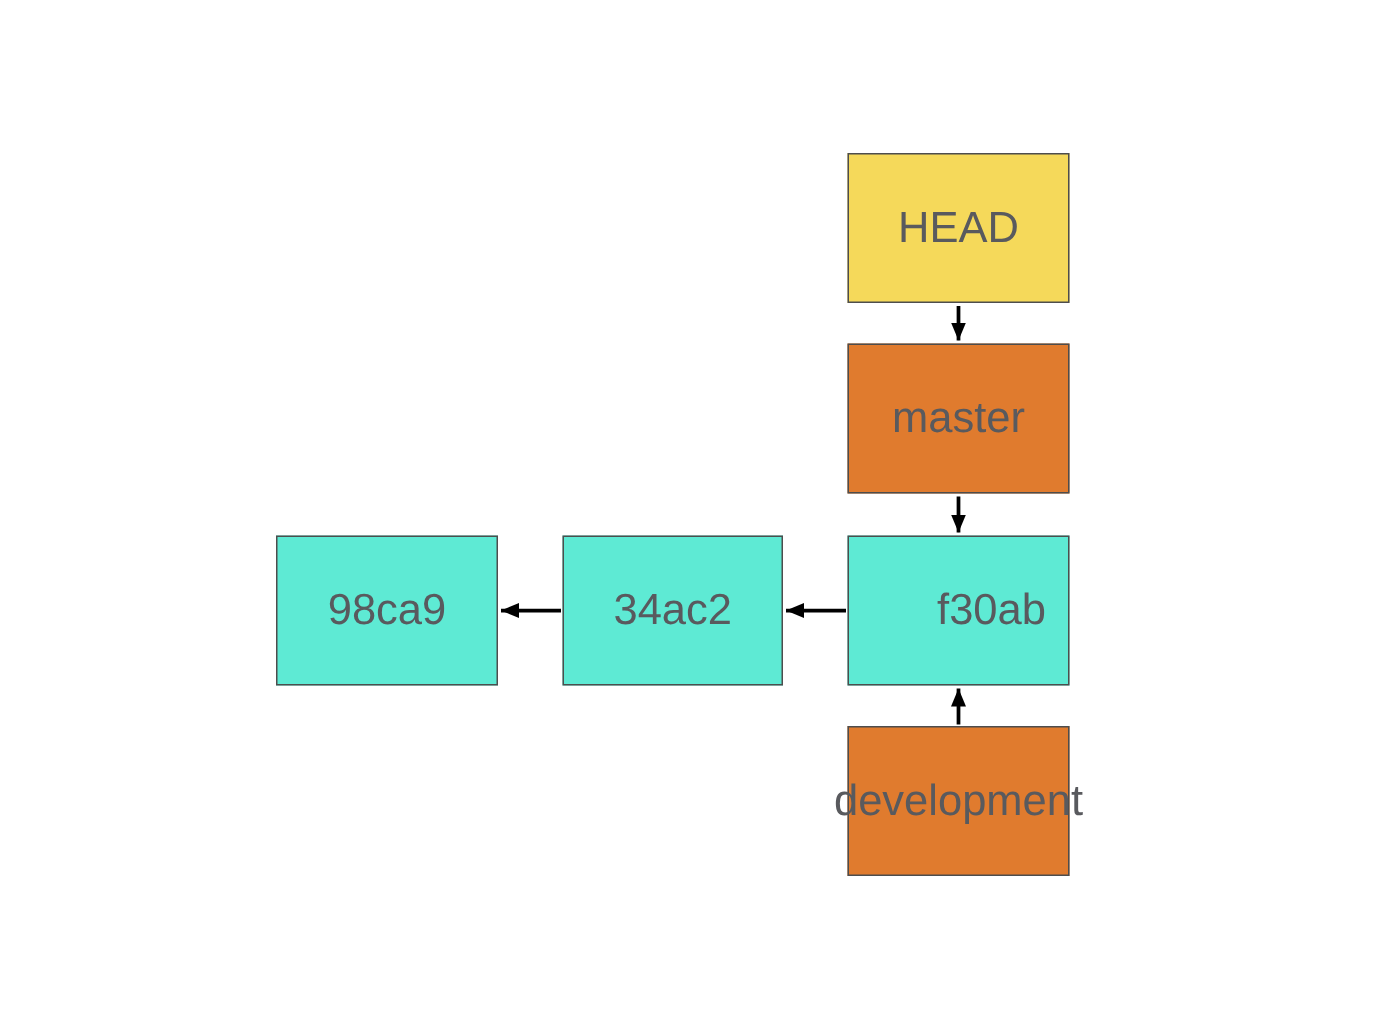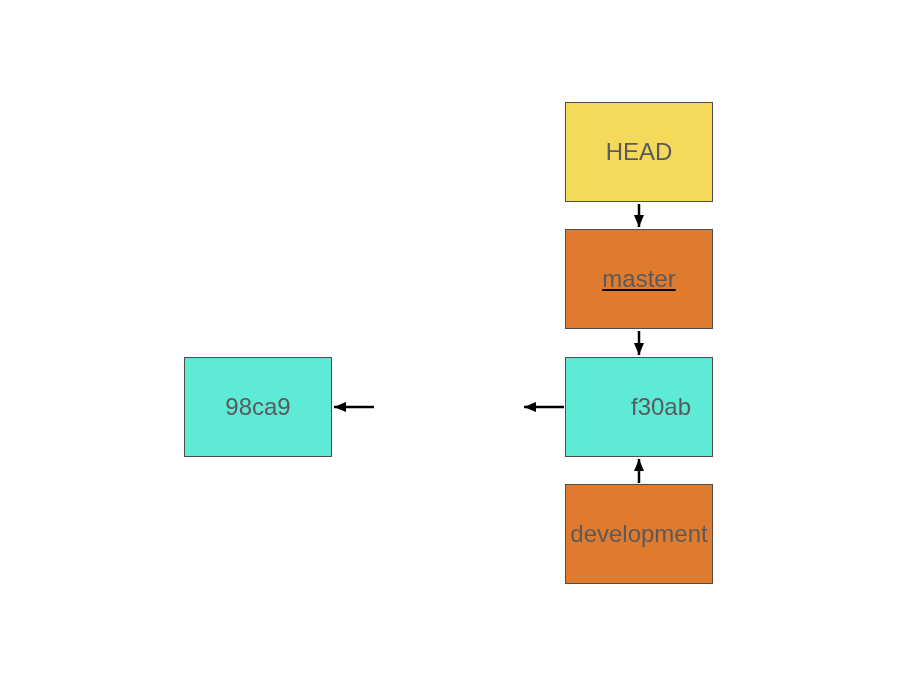--- a/index.html
+++ b/index.html
@@ -19,32 +19,32 @@
     position: absolute;
     width: 148px;
     height: 100px;
     box-sizing: border-box;
     border: 1px solid #4d4d4d;
     display: flex;
     align-items: center;
     justify-content: center;
   }
   .node-label {
-    font-size: 24px;
+    font-size: 29px;
     color: #595a5e;
     white-space: nowrap;
     line-height: 1;
     text-align: right;
   }
   .node-pointer { background: #f5d95a; }
   .node-branch  { background: #e07b2e; }
   .node-commit  { background: #5eead4; }
 
   .node-head        { left: 565px; top: 102px; }
-  .node-master      { left: 565px; top: 229px; text-decoration: underline; }
+  .node-master      { left: 565px; top: 229px; }
   .node-f30ab       { left: 565px; top: 357px; padding-left: 44px; }
   .node-development { left: 565px; top: 484px; }
   .node-34ac2       { left: 375px; top: 357px; width: 147px; }
   .node-98ca9       { left: 184px; top: 357px; }
 
   .edges-layer {
     position: absolute;
     left: 0;
     top: 0;
     width: 919px;
@@ -70,20 +70,23 @@
   </div>
 
   <div class="node node-commit node-f30ab">
     <span class="node-label">f30ab</span>
   </div>
 
   <div class="node node-branch node-development">
     <span class="node-label">development</span>
   </div>
 
+  <div class="node node-commit node-34ac2">
+    <span class="node-label">34ac2</span>
+  </div>
 
   <div class="node node-commit node-98ca9">
     <span class="node-label">98ca9</span>
   </div>
 
   <svg class="edges-layer" width="919" height="678" viewBox="0 0 919 678" xmlns="http://www.w3.org/2000/svg">
     <defs>
       <marker id="arrowhead" markerUnits="userSpaceOnUse" markerWidth="12" markerHeight="10" refX="12" refY="5" orient="auto">
         <path d="M0,0 L12,5 L0,10 Z" fill="#000000"></path>
       </marker>

